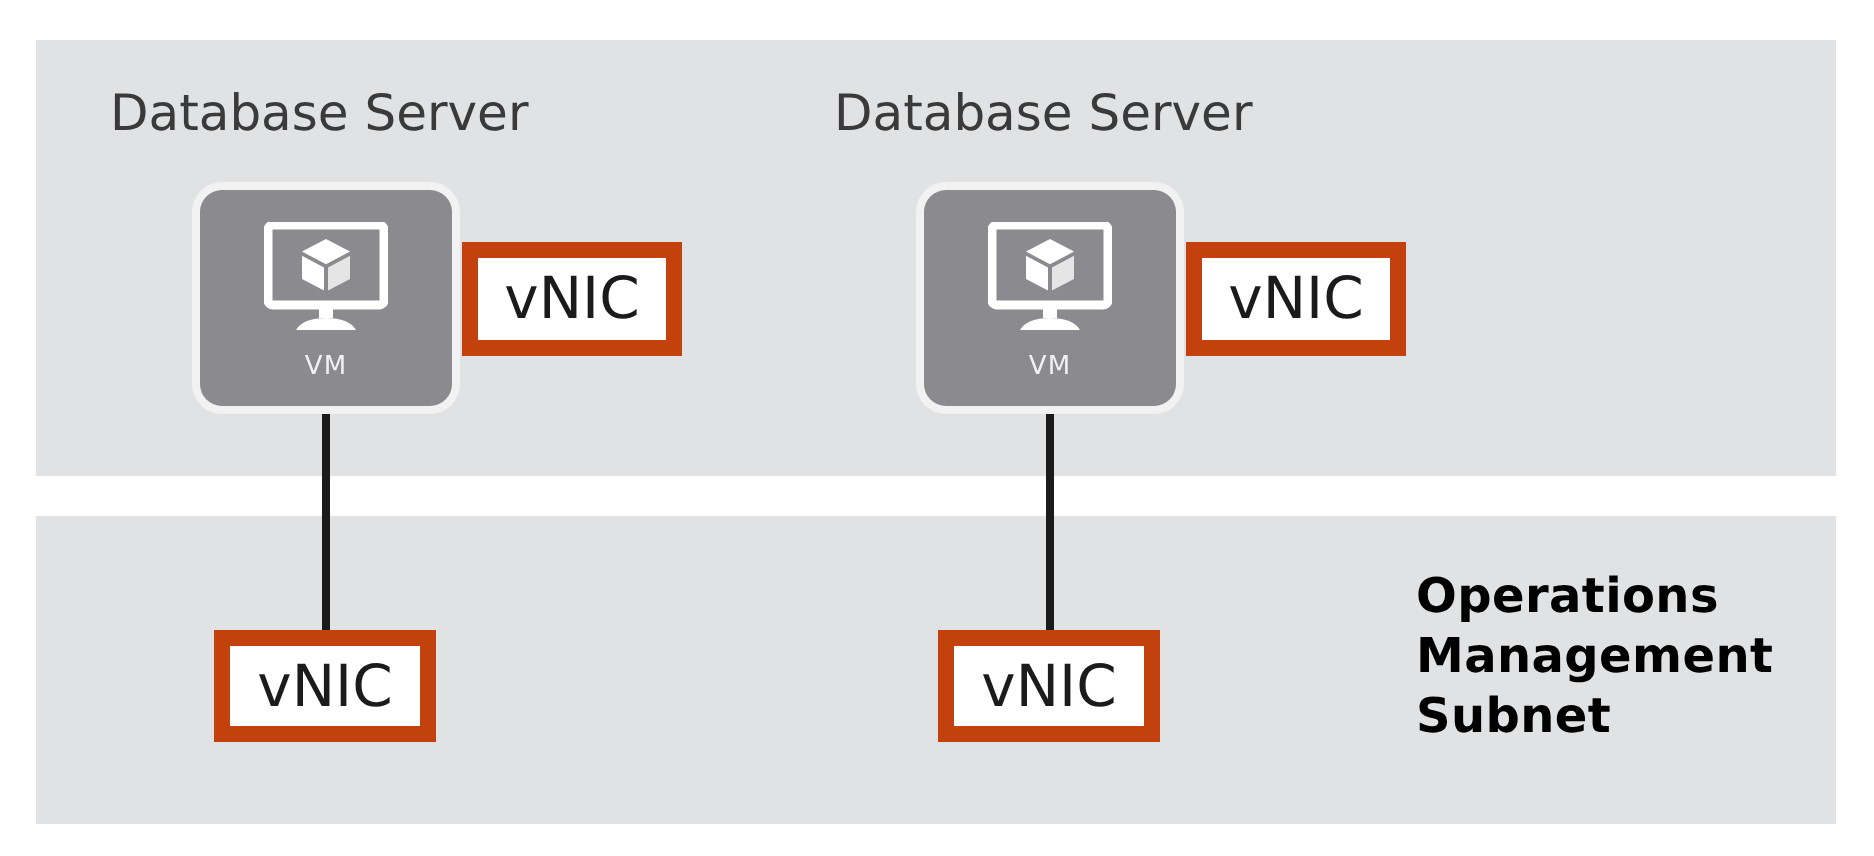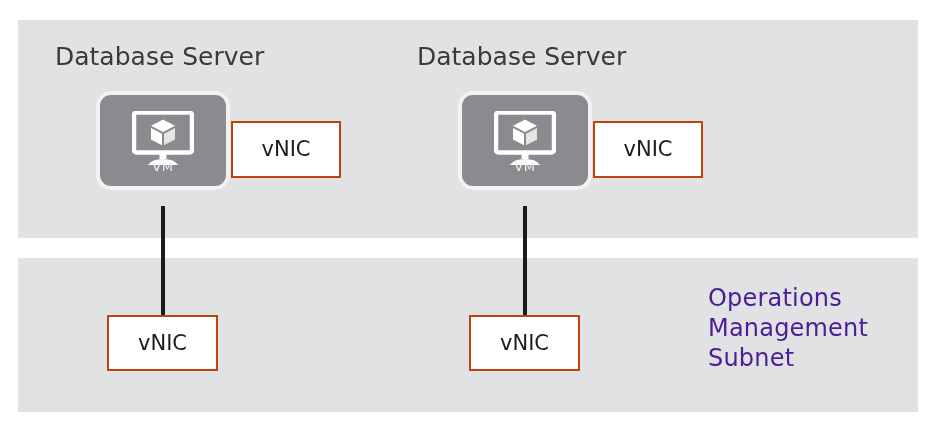--- a/index.html
+++ b/index.html
@@ -34,25 +34,26 @@
   #panel-ops {
     left: 18px;
     top: 258px;
     width: 900px;
     height: 154px;
   }
 
   
   .subnet-caption {
     position: absolute;
-    color: #4c1d95;
+    color: #000000;
     font-size: 24px;
     line-height: 30px;
     letter-spacing: 0.2px;
     white-space: pre-line;
+    font-weight: bold;
   }
   #ops-subnet-caption {
     left: 708px;
     top: 283px;
     width: 210px;
   }
 
   
   .server-group {
     position: absolute;
@@ -72,21 +73,21 @@
     white-space: nowrap;
   }
   #server-group-1 .server-title { left: 55px; }
   #server-group-2 .server-title { left: 52px; }
 
   
   .vm-node {
     position: absolute;
     top: 95px;
     width: 126px;
-    height: 91px;
+    height: 108px;
     background: #8a8a8f;
     border-radius: 11px;
     box-shadow: 0 0 0 4px #f2f2f3;
   }
   #server-group-1 .vm-node { left: 100px; }
   #server-group-2 .vm-node { left: 97px; }
 
   .vm-icon {
     position: absolute;
     left: 50%;
@@ -103,27 +104,27 @@
     text-align: center;
     color: #f1f1f2;
     font-size: 13px;
     letter-spacing: 0.6px;
   }
 
   
   .vnic-box {
     position: absolute;
     background: #ffffff;
-    border: 2px solid #c2410c;
+    border: 8px solid #c2410c;
     box-sizing: border-box;
     display: flex;
     align-items: center;
     justify-content: center;
     color: #1b1b1b;
-    font-size: 21px;
+    font-size: 29px;
     line-height: 1;
   }
   .vnic-top {
     width: 110px;
     height: 57px;
     top: 121px;
   }
   #server-group-1 .vnic-top { left: 231px; }
   #server-group-2 .vnic-top { left: 228px; }
 

